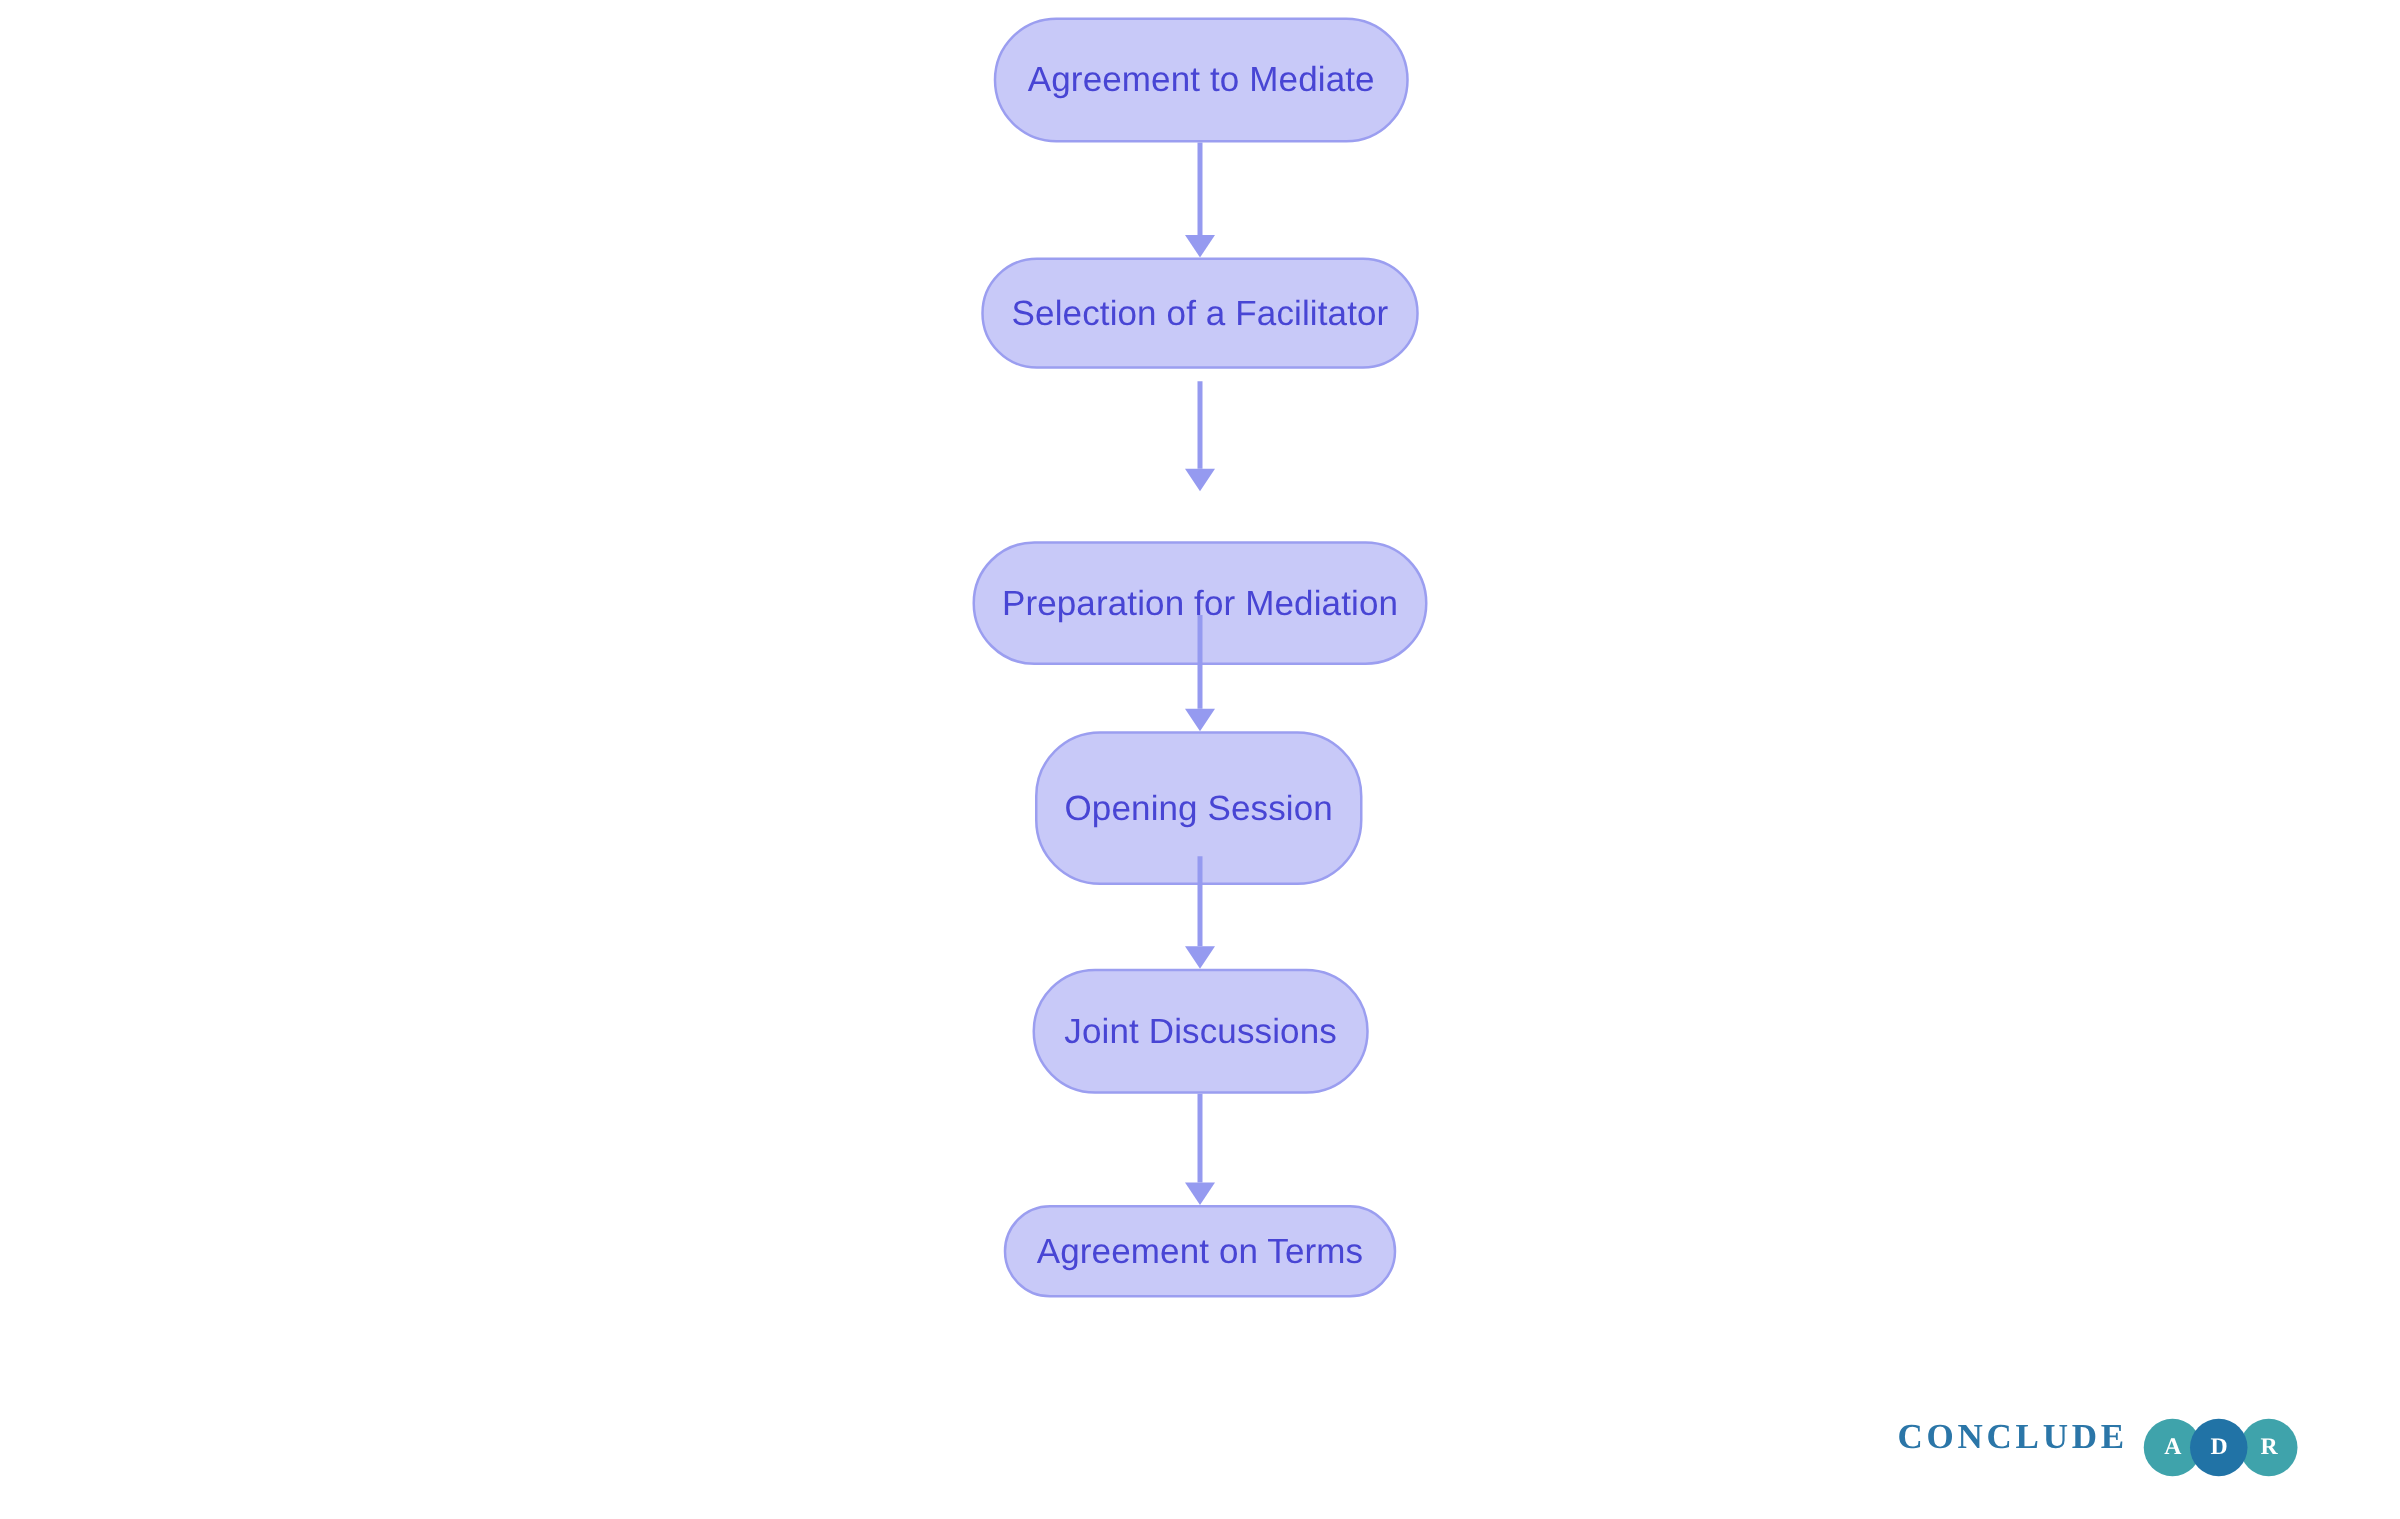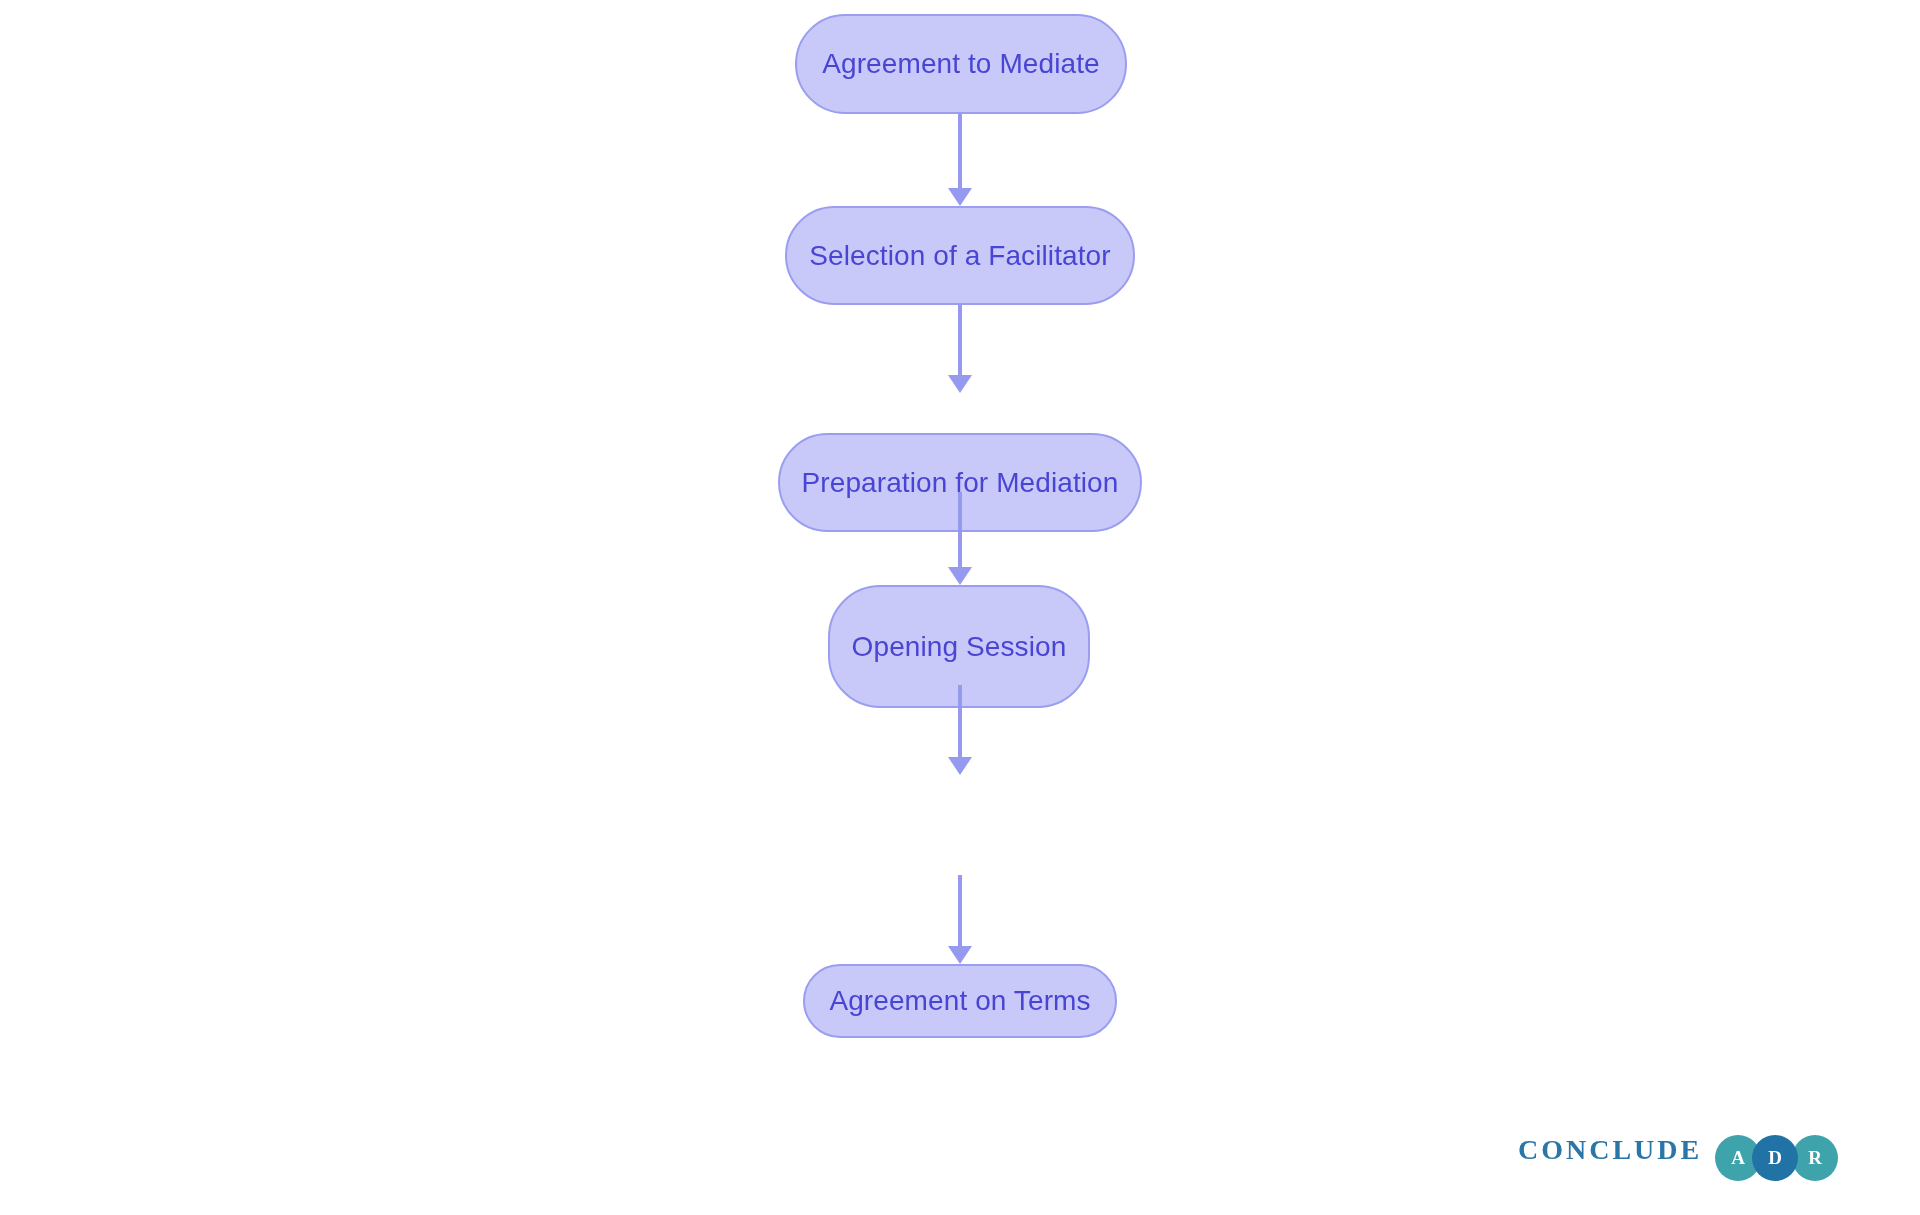--- a/index.html
+++ b/index.html
@@ -36,21 +36,21 @@
     box-sizing: border-box;
     text-align: center;
   }
   .node-label {
     font-size: 28px;
     letter-spacing: 0.1px;
     color: var(--node-text);
     white-space: nowrap;
   }
   .n1 { left: 795px; top: 14px;  width: 332px; height: 100px; }
-  .n2 { left: 785px; top: 206px; width: 350px; height: 99px;  }
+  .n2 { left: 785px; top: 206px; width: 350px; height: 89px;  }
   .n3 { left: 778px; top: 393px; width: 364px; height: 99px; margin-top: 40px;  }
   .n4 { left: 828px; top: 585px; width: 262px; height: 123px; }
   .n5 { left: 826px; top: 775px; width: 269px; height: 100px; }
   .n6 { left: 803px; top: 964px; width: 314px; height: 74px; }
 
   .arrow {
     position: absolute;
     left: 958px;
     width: 4px;
   }
@@ -134,20 +134,23 @@
   <div class="node n3">
     <span class="node-label">Preparation for Mediation</span>
   </div>
   <div class="arrow a3"></div>
 
   <div class="node n4">
     <span class="node-label">Opening Session</span>
   </div>
   <div class="arrow a4"></div>
 
+  <div class="node n5">
+    <span class="node-label">Joint Discussions</span>
+  </div>
   <div class="arrow a5"></div>
 
   <div class="node n6">
     <span class="node-label">Agreement on Terms</span>
   </div>
 
   <div class="logo">
     <span class="wordmark">CONCLUDE</span>
     <span class="badges">
       <span class="badge badge-a">

